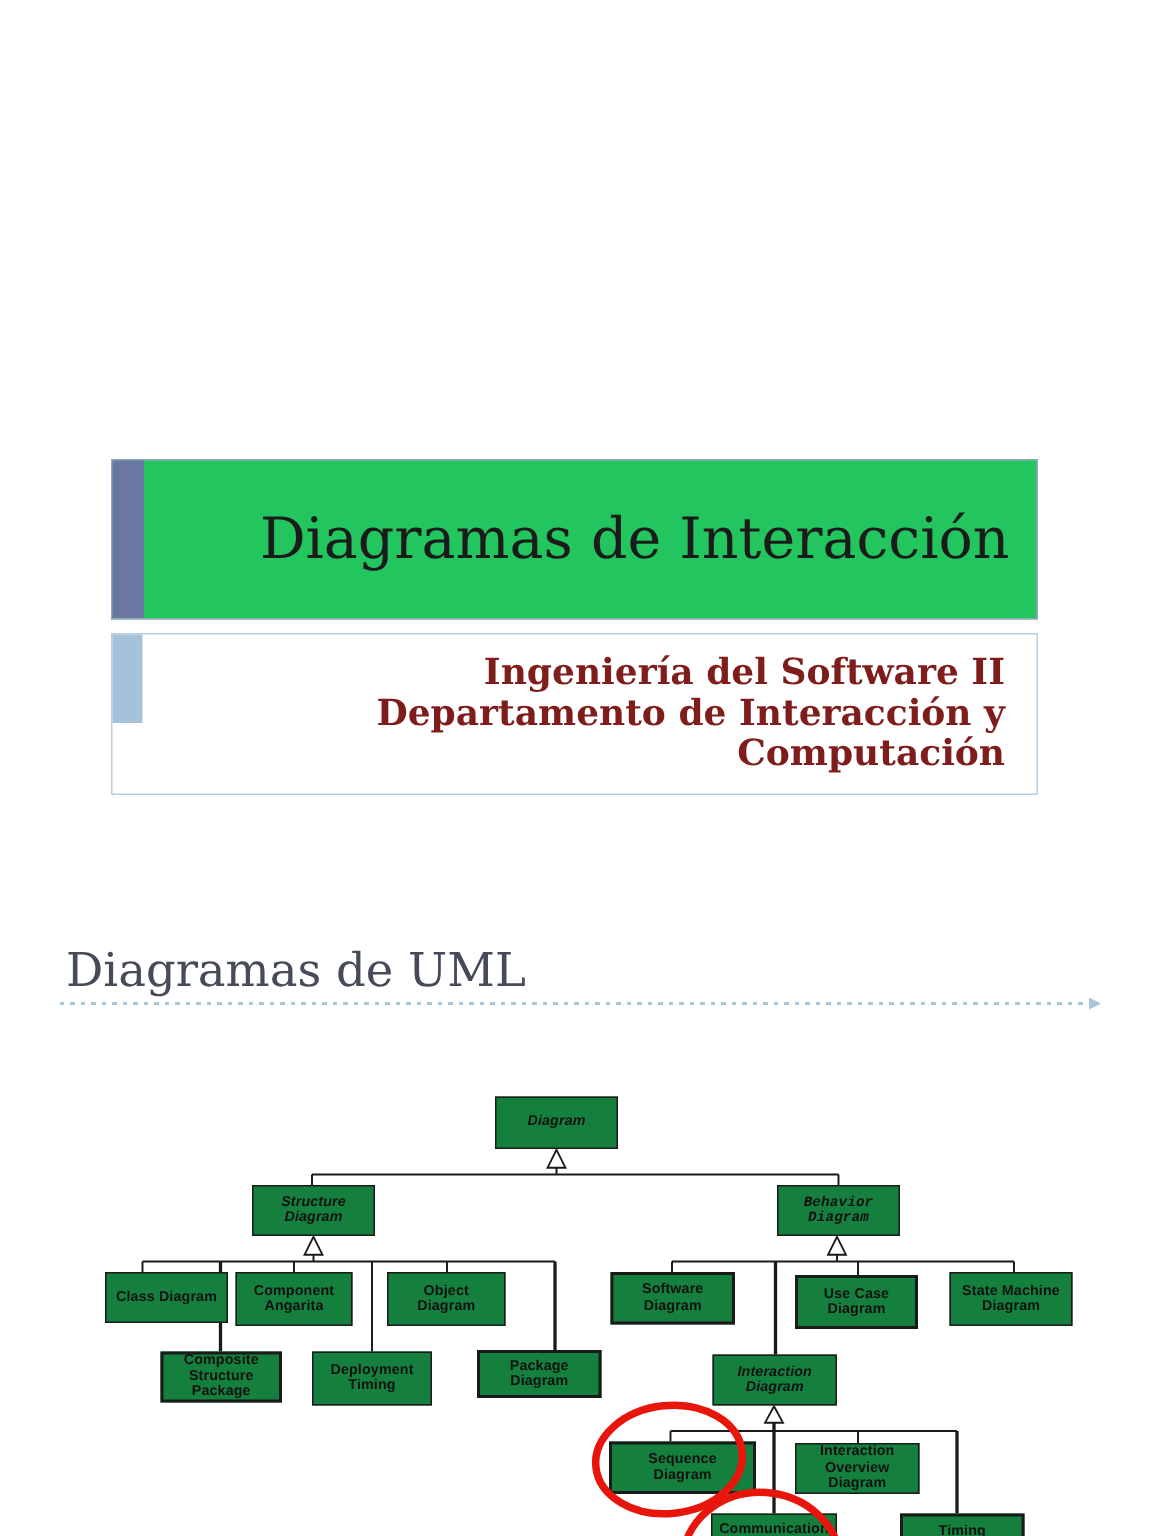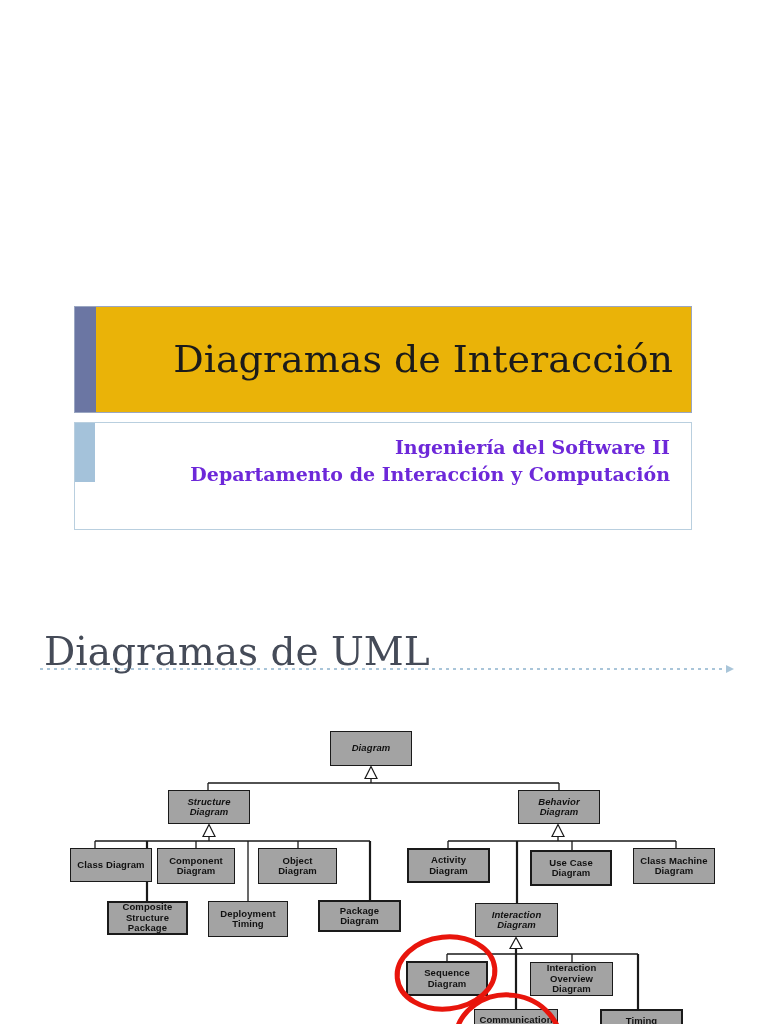--- a/index.html
+++ b/index.html
@@ -1,37 +1,37 @@
 <!DOCTYPE html>
 <html><head>
 <meta charset="utf-8">
 <style>
   html,body{margin:0;padding:0;background:#ffffff;}
   #canvas{position:relative;width:768px;height:1024px;background:#ffffff;overflow:hidden;
           font-family:"DejaVu Serif",serif;}
   
   .title-box{position:absolute;left:74px;top:306px;width:618px;height:107px;
-             border:1px solid #9aa6c2;background:#eab308;box-sizing:border-box;}
+             border:1px solid #9aa6c2;background:#22c55e;box-sizing:border-box;}
   .title-accent{position:absolute;left:0;top:0;width:21px;height:100%;background:#6b76a3;}
   .title-text{position:absolute;left:30px;right:18px;top:0;height:105px;line-height:105px;
               text-align:right;font-size:38px;color:#1b1b1b;white-space:nowrap;}
   .subtitle-box{position:absolute;left:74px;top:422px;width:618px;height:108px;
                 border:1px solid #b9cfdf;background:#ffffff;box-sizing:border-box;}
   .subtitle-accent{position:absolute;left:0;top:0;width:20px;height:59px;background:#a4c2da;}
   .subtitle-text{position:absolute;left:30px;right:21px;top:11px;text-align:right;
-                 font-size:19px;font-weight:bold;color:#6d28d9;line-height:27px;}
+                 font-size:24px;font-weight:bold;color:#7f1d1d;line-height:27px;}
   
-  .heading{position:absolute;left:44px;top:629px;font-size:39px;color:#454b58;white-space:nowrap;}
+  .heading{position:absolute;left:44px;top:629px;font-size:31px;color:#454b58;white-space:nowrap;}
   .heading-rule{position:absolute;left:40px;top:668px;width:684px;height:2px;
                 background:repeating-linear-gradient(90deg,#a9c5d9 0 3px,transparent 3px 7px);}
   .heading-rule-arrow{position:absolute;left:726px;top:665px;width:0;height:0;
                 border-left:8px solid #a9c5d9;border-top:4px solid transparent;border-bottom:4px solid transparent;}
   
   .tree-svg{position:absolute;left:0;top:0;width:768px;height:1024px;}
-  .node{position:absolute;background:#a3a3a3;border:1px solid #1a1a1a;box-sizing:border-box;
+  .node{position:absolute;background:#15803d;border:1px solid #1a1a1a;box-sizing:border-box;
         display:flex;align-items:center;justify-content:center;text-align:center;
         font-family:"Liberation Sans",sans-serif;font-size:9.5px;font-weight:bold;color:#111;
         line-height:10.5px;white-space:pre-line;letter-spacing:0.1px;}
   .node.b2{border-width:2px;}
   .node.it{font-style:italic;}
   .node.cut{align-items:flex-start;padding-top:5px;}
 </style>
 </head>
 <body>
 
@@ -76,43 +76,43 @@
       <polygon points="371,766.5 365,778.5 377,778.5"></polygon>
       <polygon points="209,824.5 203,836.5 215,836.5"></polygon>
       <polygon points="558,824.5 552,836.5 564,836.5"></polygon>
       <polygon points="516,937.5 510,948.5 522,948.5"></polygon>
     </g>
   </svg>
 
   <div class="node it" style="left:330px;top:731px;width:82px;height:35px;">Diagram</div>
   <div class="node it" style="left:168px;top:790px;width:82px;height:34px;">Structure
 Diagram</div>
-  <div class="node it" style="left:518px;top:790px;width:82px;height:34px;">Behavior
+  <div class="node it" style="left:518px;top:790px;width:82px;height:34px;font-family:Liberation Mono, monospace;">Behavior
 Diagram</div>
   <div class="node" style="left:70px;top:848px;width:82px;height:34px;">Class Diagram</div>
   <div class="node" style="left:157px;top:848px;width:78px;height:36px;">Component
-Diagram</div>
+Angarita</div>
   <div class="node" style="left:258px;top:848px;width:79px;height:36px;">Object
 Diagram</div>
   <div class="node b2" style="left:107px;top:901px;width:81px;height:34px;">Composite
 Structure
 Package</div>
   <div class="node" style="left:208px;top:901px;width:80px;height:36px;">Deployment
 Timing</div>
   <div class="node b2" style="left:318px;top:900px;width:83px;height:32px;">Package
 Diagram</div>
-  <div class="node b2" style="left:407px;top:848px;width:83px;height:35px;">Activity
+  <div class="node b2" style="left:407px;top:848px;width:83px;height:35px;">Software
 Diagram</div>
   <div class="node b2" style="left:530px;top:850px;width:82px;height:36px;">Use Case
 Diagram</div>
-  <div class="node" style="left:633px;top:848px;width:82px;height:36px;">Class Machine
+  <div class="node" style="left:633px;top:848px;width:82px;height:36px;">State Machine
 Diagram</div>
   <div class="node it" style="left:475px;top:903px;width:83px;height:34px;">Interaction
 Diagram</div>
-  <div class="node b2" style="left:406px;top:961px;width:82px;height:35px;">Sequence
+  <div class="node b2" style="left:406px;top:961px;width:98px;height:35px;">Sequence
 Diagram</div>
   <div class="node" style="left:530px;top:962px;width:83px;height:34px;">Interaction
 Overview
 Diagram</div>
   <div class="node cut" style="left:474px;top:1009px;width:84px;height:40px;">Communication</div>
   <div class="node cut b2" style="left:600px;top:1009px;width:83px;height:40px;">Timing</div>
 
   <svg class="tree-svg" viewBox="0 0 768 1024" xmlns="http://www.w3.org/2000/svg">
     <g fill="none" stroke="#e8150c" stroke-width="5" stroke-linecap="round">
       <ellipse cx="446" cy="973" rx="49" ry="36" transform="rotate(-6 446 973)"></ellipse>

